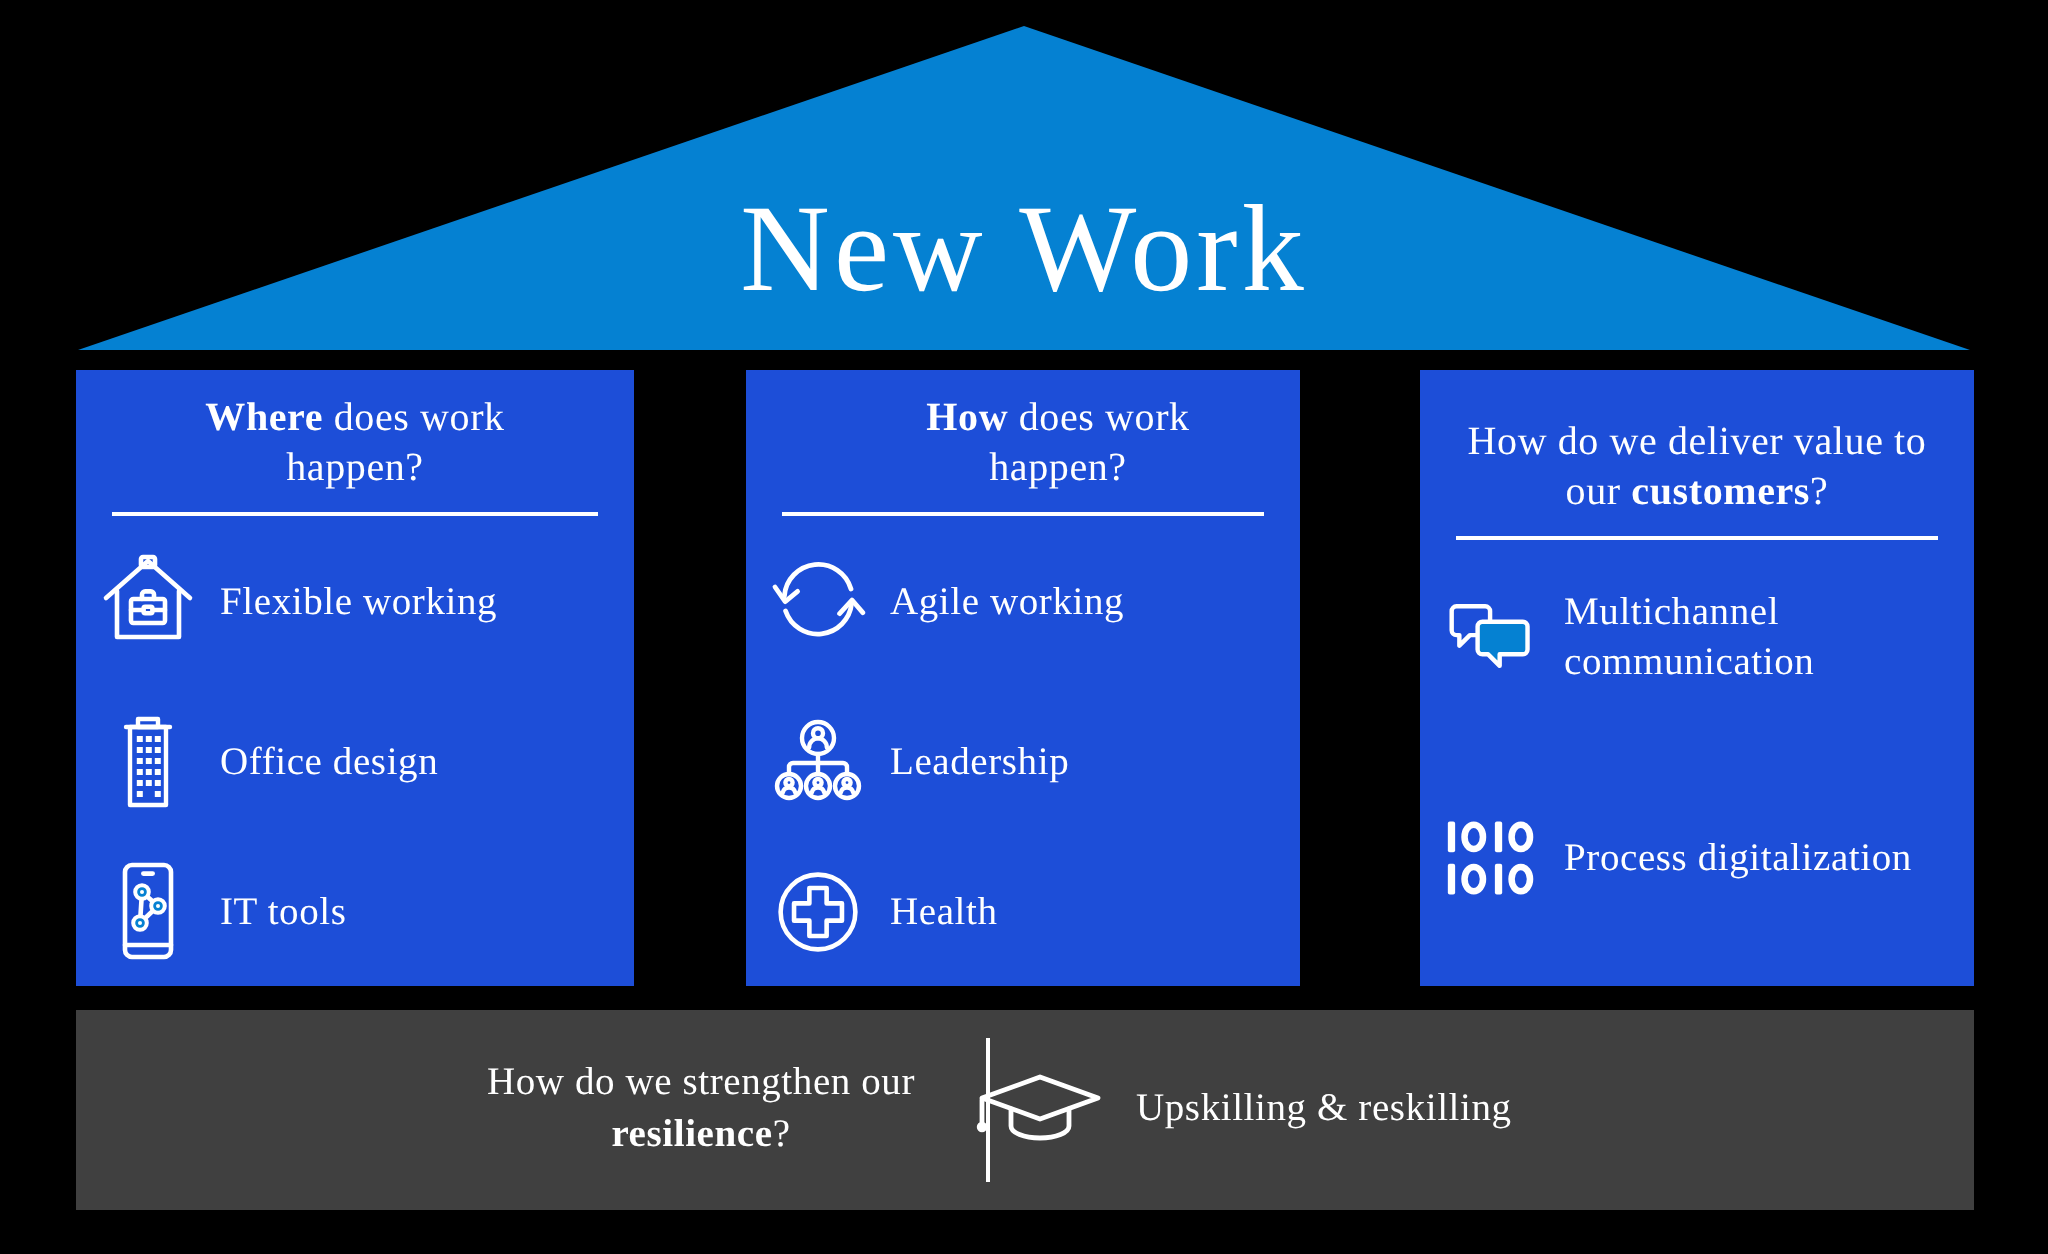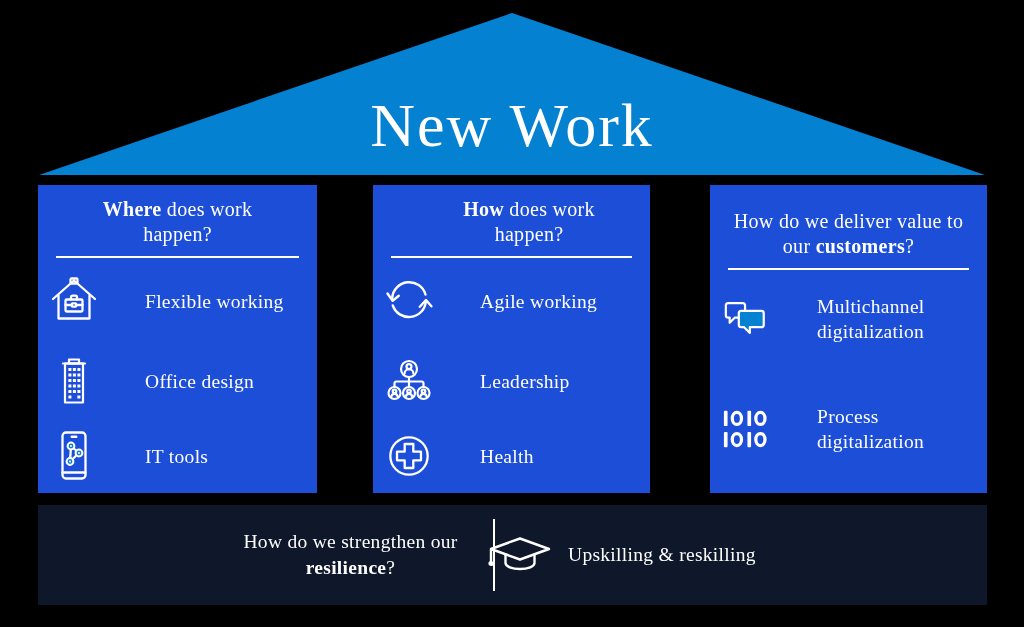--- a/index.html
+++ b/index.html
@@ -19,33 +19,33 @@
   .q{
     margin:12px 0 0 0;text-align:center;font-size:20px;line-height:25px;
     font-weight:400;letter-spacing:0.3px;
   }
   .p1 .q{padding:0 38px;}
   .p2 .q{padding:0 38px;margin-left:35px;}
   .p3 .q{padding:0 8px;margin-top:24px;}
   .q b{font-weight:700;}
   .rule{height:0;border-bottom:2px solid #ffffff;margin:9px 18px 0 18px;}
   .item{
-    position:absolute;left:12px;right:6px;display:flex;align-items:center;gap:35px;
+    position:absolute;left:12px;right:6px;display:flex;align-items:center;
   }
   .icn{width:48px;display:flex;justify-content:center;align-items:center;flex:0 0 48px;}
   .lbl{margin-left:12px;font-size:19.5px;line-height:25px;letter-spacing:0.3px;}
   .p1 .item,.p2 .item{height:56px;}
   .p1 .i1,.p2 .i1{top:88px;}
   .p1 .i2,.p2 .i2{top:168px;}
   .p1 .i3,.p2 .i3{top:243px;}
   .p3 .item{height:64px;}
   .p3 .i1{top:102px;}
   .p3 .i2{top:212px;align-items:center;}
   .p3 .lbl{max-width:178px;}
-  .basebar{position:absolute;left:38px;top:505px;width:949px;height:100px;background:#0f172a;}
+  .basebar{position:absolute;left:38px;top:505px;width:949px;height:100px;background:#404040;}
   .bq{
     position:absolute;left:195px;top:50%;transform:translateY(-50%);
     width:235px;text-align:center;font-size:19.5px;line-height:26px;letter-spacing:0.3px;
   }
   .vdiv{position:absolute;left:455px;top:14px;width:2px;height:72px;background:#ffffff;}
   .bitem{position:absolute;left:450px;top:0;height:100px;display:flex;align-items:center;}
   .bicn{width:64px;flex:0 0 64px;display:flex;justify-content:center;}
   .blbl{margin-left:16px;font-size:19.5px;letter-spacing:0.3px;}
   svg{display:block;}
 </style>
@@ -187,21 +187,21 @@
     <h2 class="q"><span>How do we deliver value to our </span><b>customers</b><span>?</span></h2>
     <div class="rule"></div>
 
     <div class="item i1">
       <span class="icn">
         <svg viewBox="0 0 50 42" width="50" height="42" fill="none" stroke="#ffffff" stroke-width="2.3" stroke-linecap="round" stroke-linejoin="round">
           <path d="M6.5 4.5 h15 a2.5 2.5 0 0 1 2.5 2.5 v10 a2.5 2.5 0 0 1 -2.5 2.5 h-8 l-5.5 5.5 v-5.5 h-1.5 a2.5 2.5 0 0 1 -2.5 -2.5 v-10 a2.5 2.5 0 0 1 2.5 -2.5 z"></path>
           <path fill="#0581d2" d="M20 12.5 h21 a2.5 2.5 0 0 1 2.5 2.5 v12 a2.5 2.5 0 0 1 -2.5 2.5 h-12 v6 l-6 -6 h-3 a2.5 2.5 0 0 1 -2.5 -2.5 v-12 a2.5 2.5 0 0 1 2.5 -2.5 z"></path>
         </svg>
       </span>
-      <span class="lbl">Multichannel digitalization</span>
+      <span class="lbl">Multichannel communication</span>
     </div>
 
     <div class="item i2">
       <span class="icn">
         <svg viewBox="0 0 50 42" width="50" height="42">
           <g fill="#ffffff">
             <rect x="2" y="2" width="3.8" height="16" rx="1"></rect>
             <rect x="26.5" y="2" width="3.8" height="16" rx="1"></rect>
             <rect x="2" y="24" width="3.8" height="16" rx="1"></rect>
             <rect x="26.5" y="24" width="3.8" height="16" rx="1"></rect>

